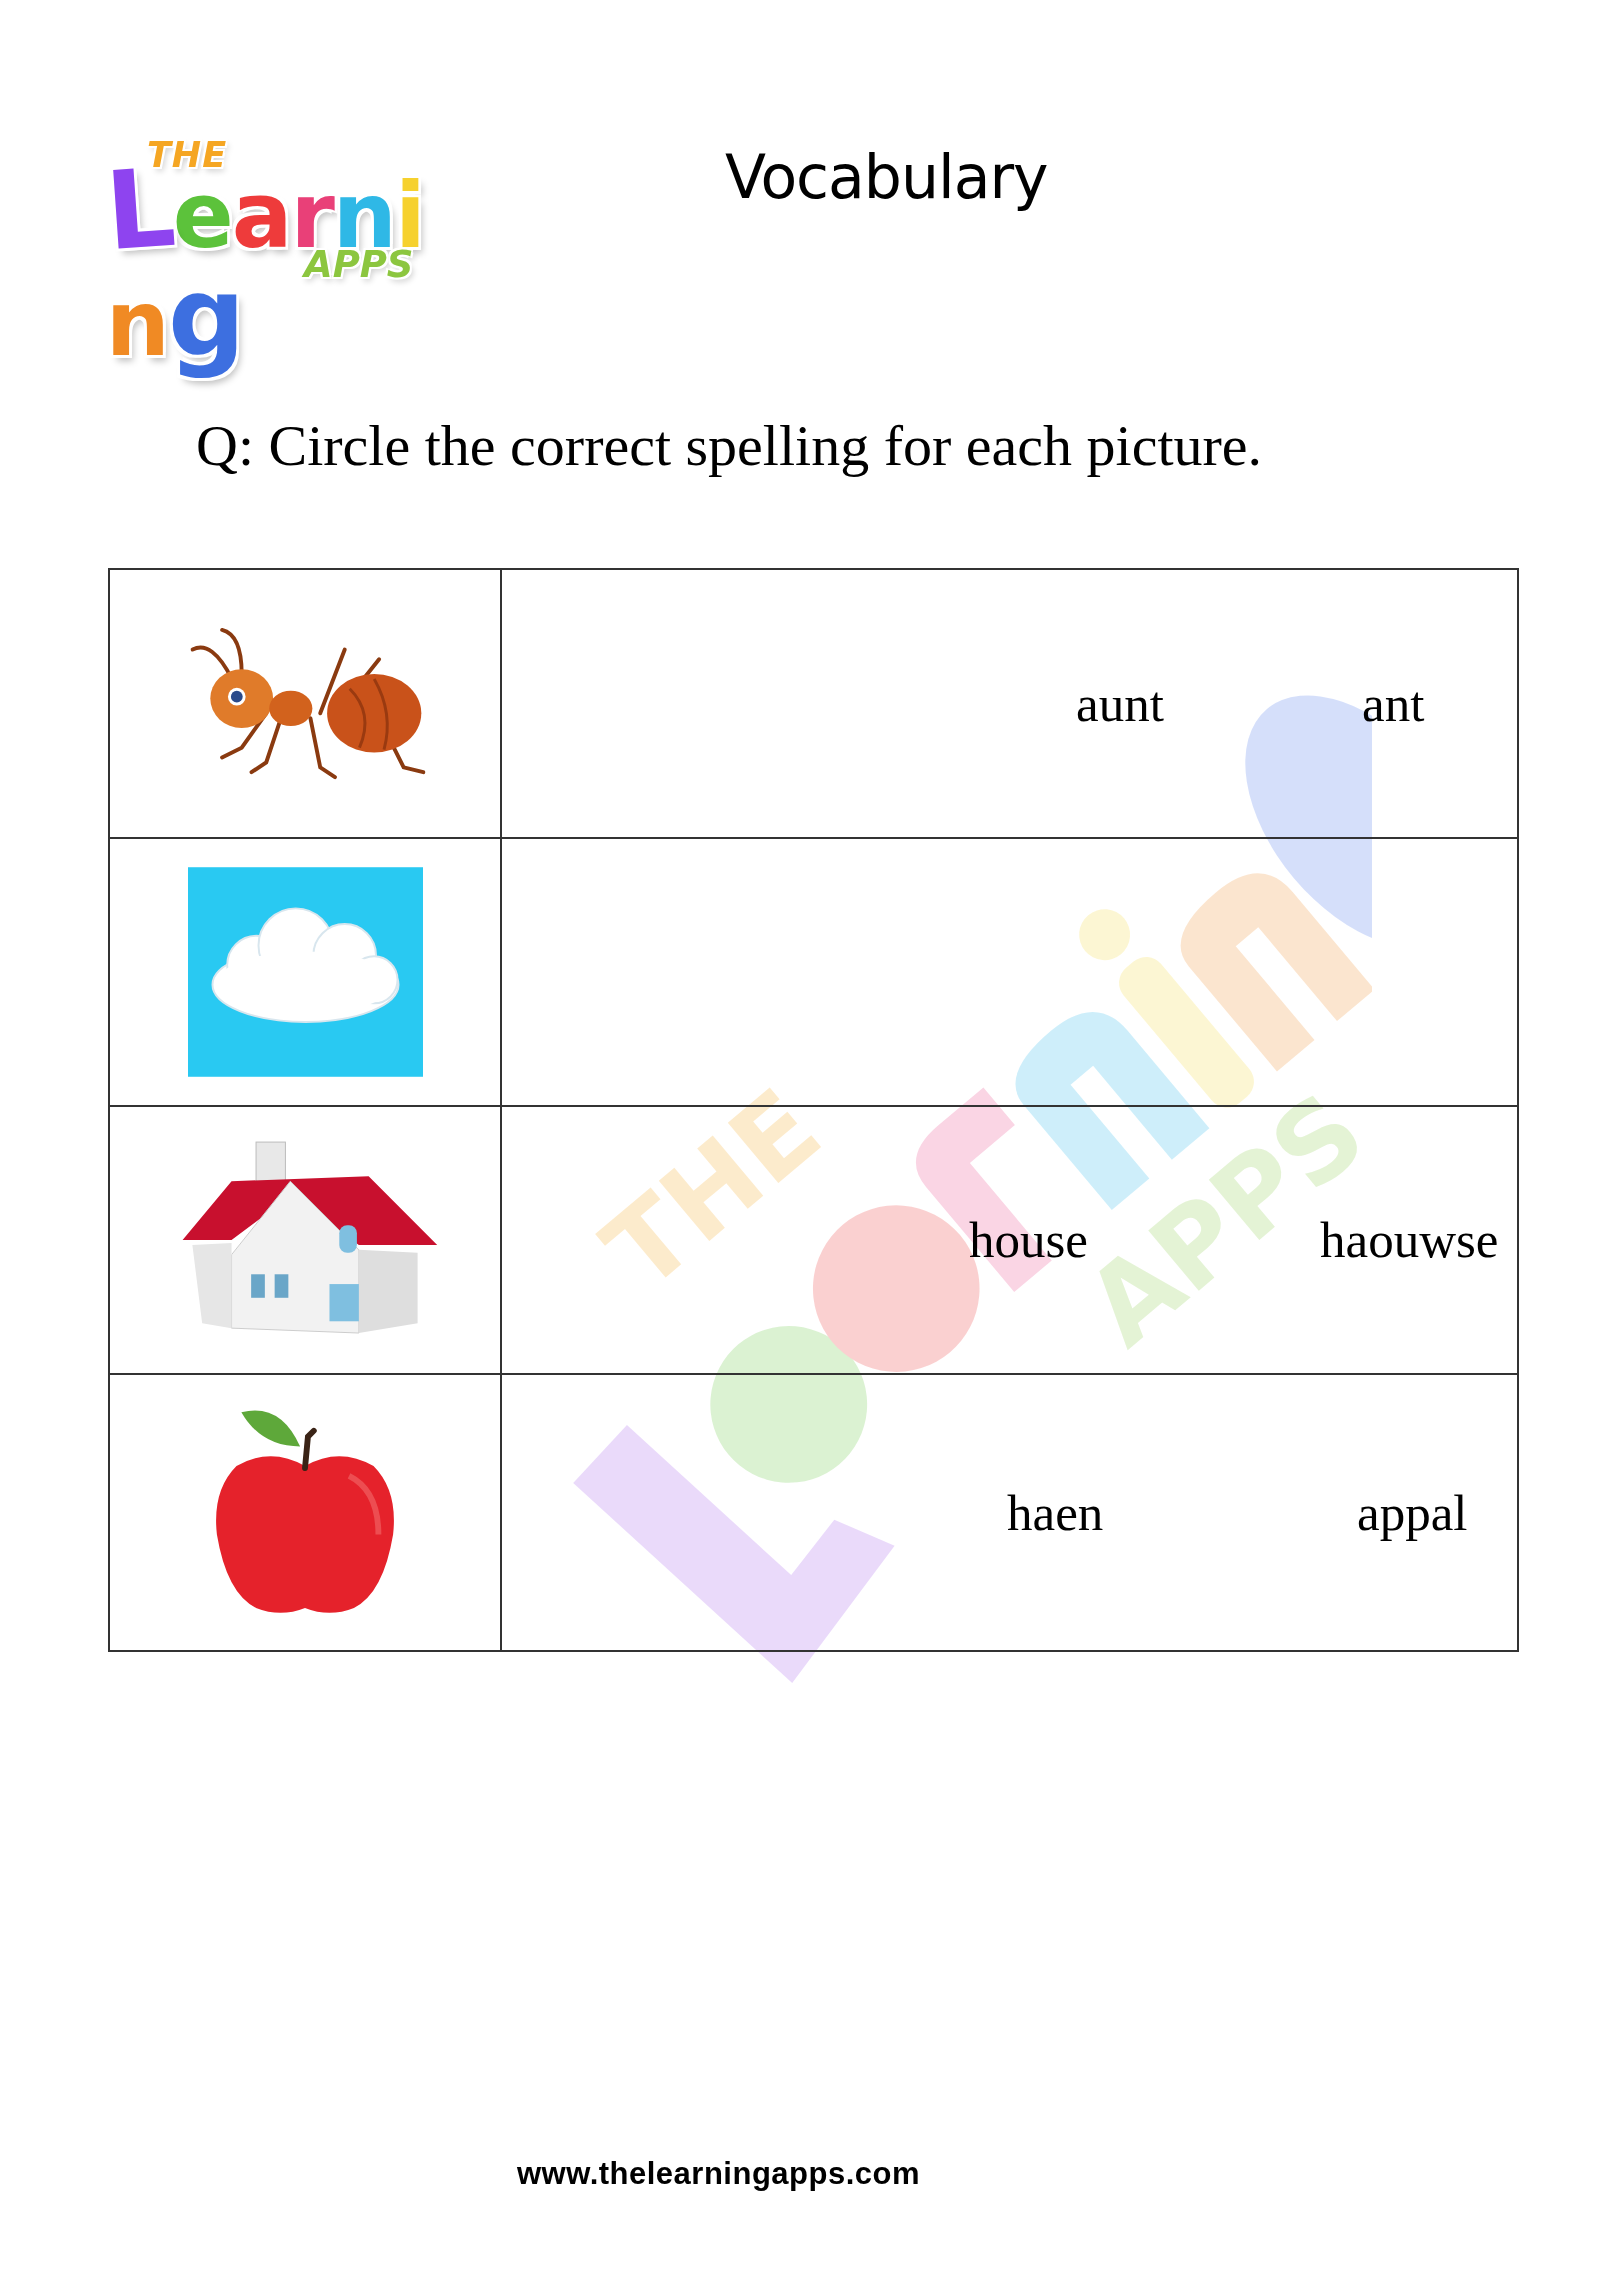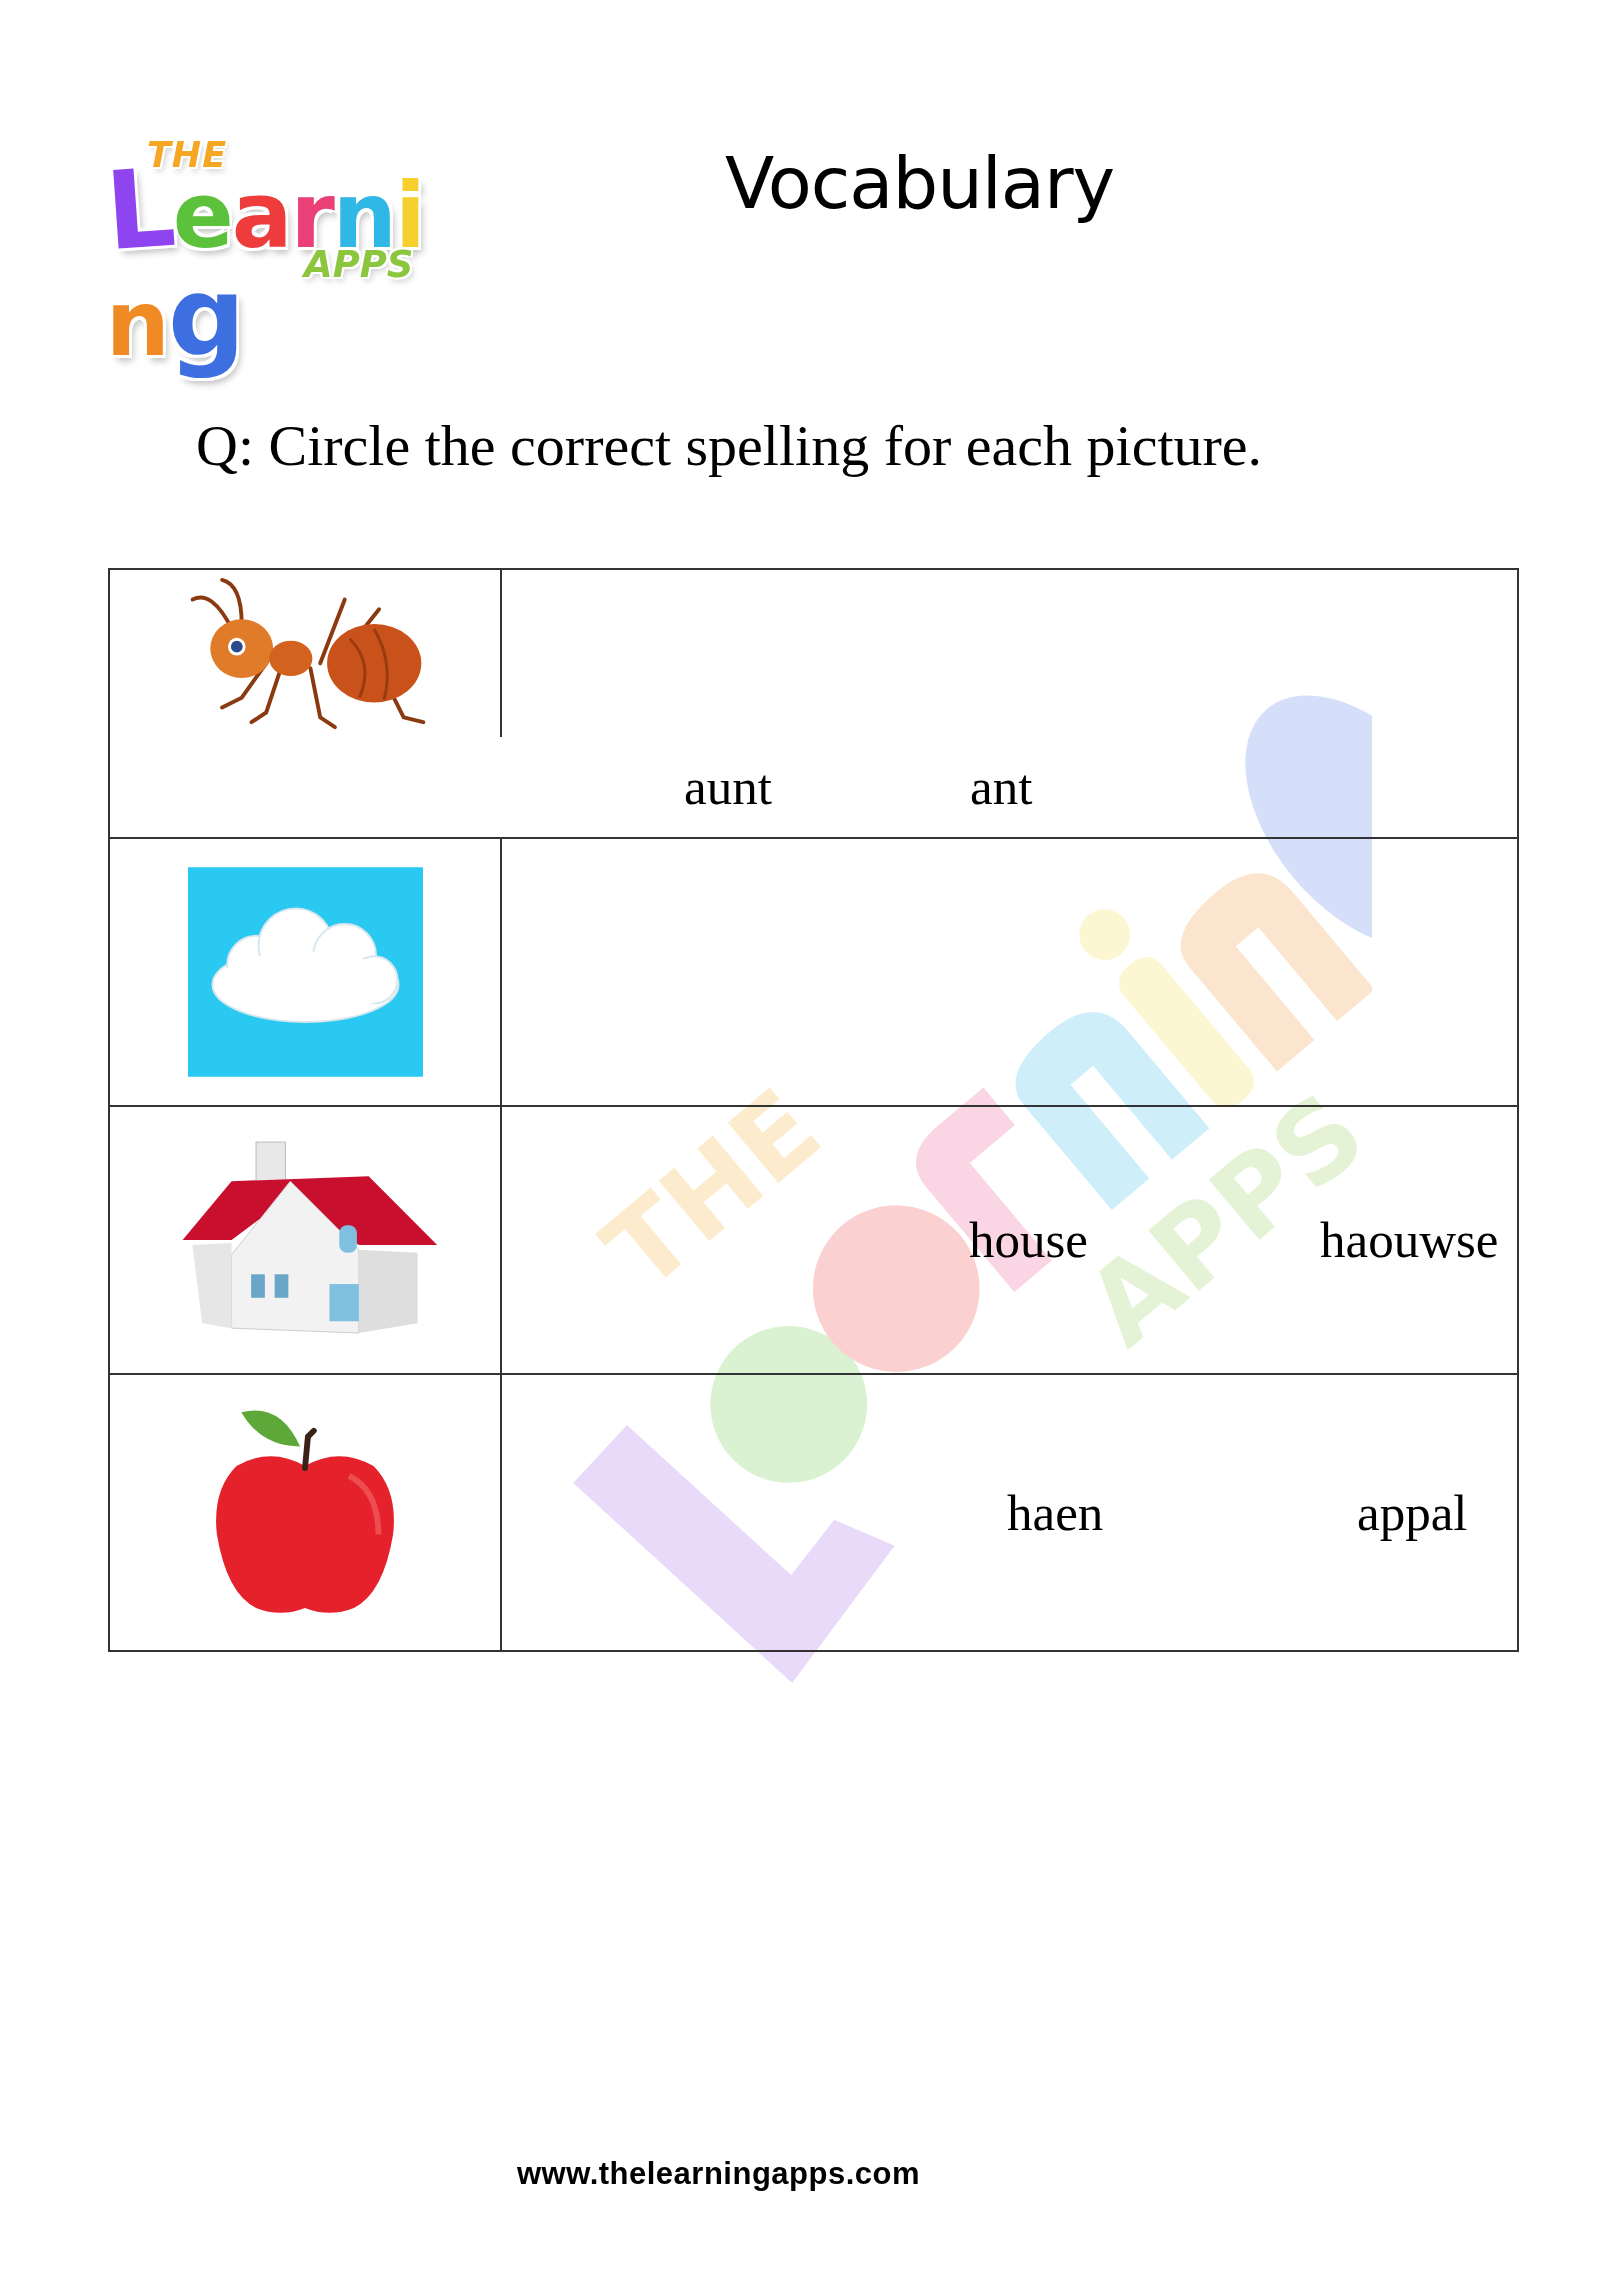--- a/index.html
+++ b/index.html
@@ -7,21 +7,21 @@
 
   .logo { position: absolute; left: 98px; top: 127px; width: 382px; height: 172px; }
   .logo-the { position: absolute; left: 49px; top: 7.8px; font-family: "DejaVu Sans", sans-serif; font-weight: bold; font-size: 35px; font-style: italic; color: #f5a623; letter-spacing: 1px;
     text-shadow: 0 0 0 #fff, 2px 2px 0 #fff, -2px -2px 0 #fff, 2px -2px 0 #fff, -2px 2px 0 #fff, 2.9px 3.9px 5.9px rgba(0,0,0,0.2); }
   .logo-word { position: absolute; left: 7.8px; top: 29px; font-family: "DejaVu Sans", sans-serif; font-weight: bold; font-size: 90px; letter-spacing: -2px; line-height: 1;
     text-shadow: 2.9px 2.9px 0 #fff, -2.9px -2.9px 0 #fff, 2.9px -2.9px 0 #fff, -2.9px 2.9px 0 #fff, 3.9px 5.9px 7.8px rgba(0,0,0,0.25); }
   .logo-word span { display: inline-block; }
   .logo-apps { position: absolute; left: 206px; top: 116px; font-family: "DejaVu Sans", sans-serif; font-weight: bold; font-style: italic; font-size: 37px; color: #8cc63f;
     text-shadow: 2px 2px 0 #fff, -2px -2px 0 #fff, 2px -2px 0 #fff, -2px 2px 0 #fff, 2.9px 3.9px 5.9px rgba(0,0,0,0.2); }
 
-  .title { position: absolute; left: 725px; top: 147px; font-family: "DejaVu Sans", sans-serif; font-size: 72px; font-weight: 500; letter-spacing: -1px; line-height: 1; }
+  .title { position: absolute; left: 725px; top: 147px; font-family: "DejaVu Sans", sans-serif; font-size: 60px; font-weight: 500; letter-spacing: -1px; line-height: 1; }
 
   .question { position: absolute; left: 196px; top: 417px; font-size: 58px; line-height: 1; white-space: nowrap; }
 
   .watermark { position: absolute; left: 294px; top: 549px; width: 1078px; height: 1176px; pointer-events: none; opacity: 0.28; }
 
   .table { position: absolute; left: 108px; top: 568px; width: 1407px; border: 2px solid #333; border-collapse: collapse; }
   .row { display: flex; border-bottom: 2px solid #333; box-sizing: border-box; position: relative; }
   .row:last-child { border-bottom: none; }
   .cell-pic { width: 390px; border-right: 2px solid #333; display: flex; align-items: center; justify-content: center; flex-shrink: 0; }
   .cell-words { flex: 1; position: relative; }
@@ -55,21 +55,21 @@
     <circle cx="895" cy="620" r="26" fill="#f7e163"></circle>
     <path d="M940 840 L940 700 Q940 660 1010 660 Q1070 660 1070 710 L1070 840 L1020 840 L1020 715 L990 715 L990 840 Z" fill="#f3a455"></path>
     <ellipse cx="1170" cy="700" rx="90" ry="150" fill="#6b8ff0"></ellipse>
     <text x="640" y="960" font-family="DejaVu Sans, sans-serif" font-weight="bold" font-size="110" fill="#9fd56a">APPS</text>
     <text x="300" y="600" font-family="DejaVu Sans, sans-serif" font-weight="bold" font-size="110" fill="#f7b84a">THE</text>
   </g>
 </svg>
 
 <div class="table">
 
-  <div class="row" style="height:269px;flex-direction:column;">
+  <div class="row" style="height:269px;">
     <div class="cell-pic">
       <svg width="265" height="167" viewBox="0 0 270 170">
         <g stroke="#8a3a10" stroke-width="4" fill="none" stroke-linecap="round">
           <path d="M60 60 Q40 20 20 30"></path>
             <path d="M70 55 Q70 15 50 10"></path>
           <path d="M95 95 L70 130 L50 140"></path>
             <path d="M110 100 L95 145 L80 155"></path>
           <path d="M140 100 L150 150 L165 160"></path>
             <path d="M150 95 L175 30"></path>
             <path d="M170 90 L210 40"></path>

